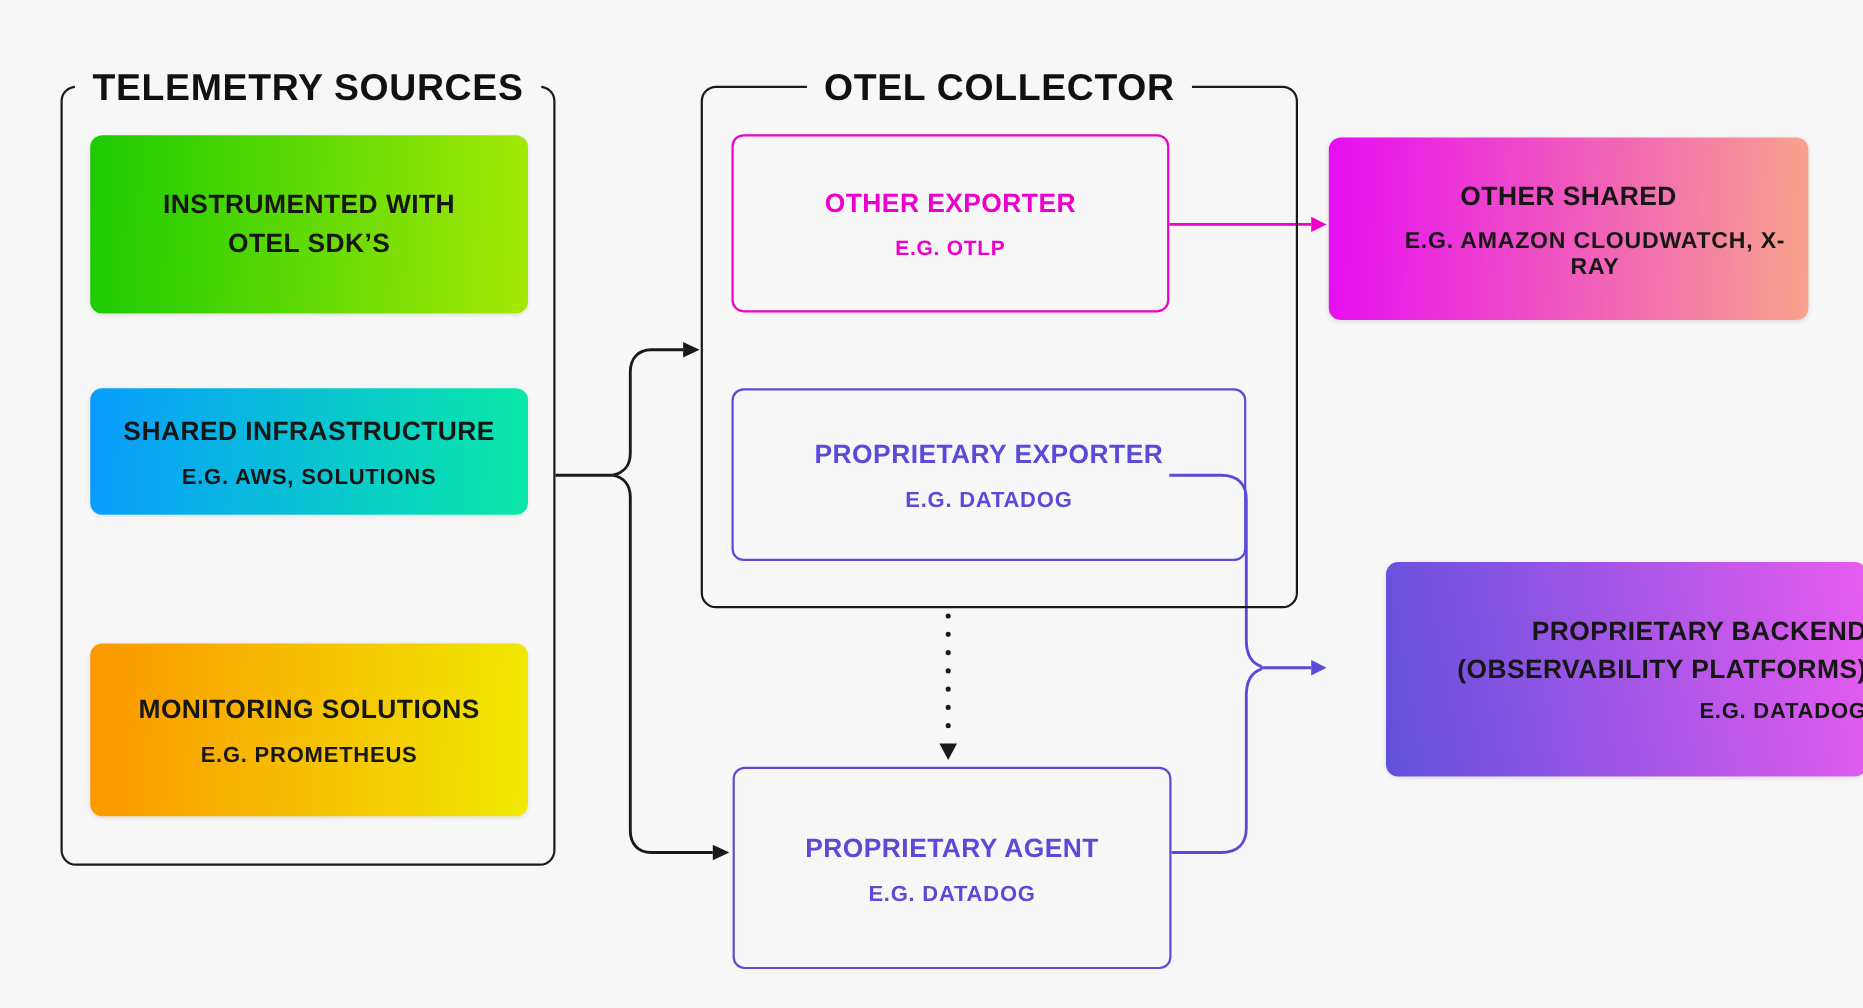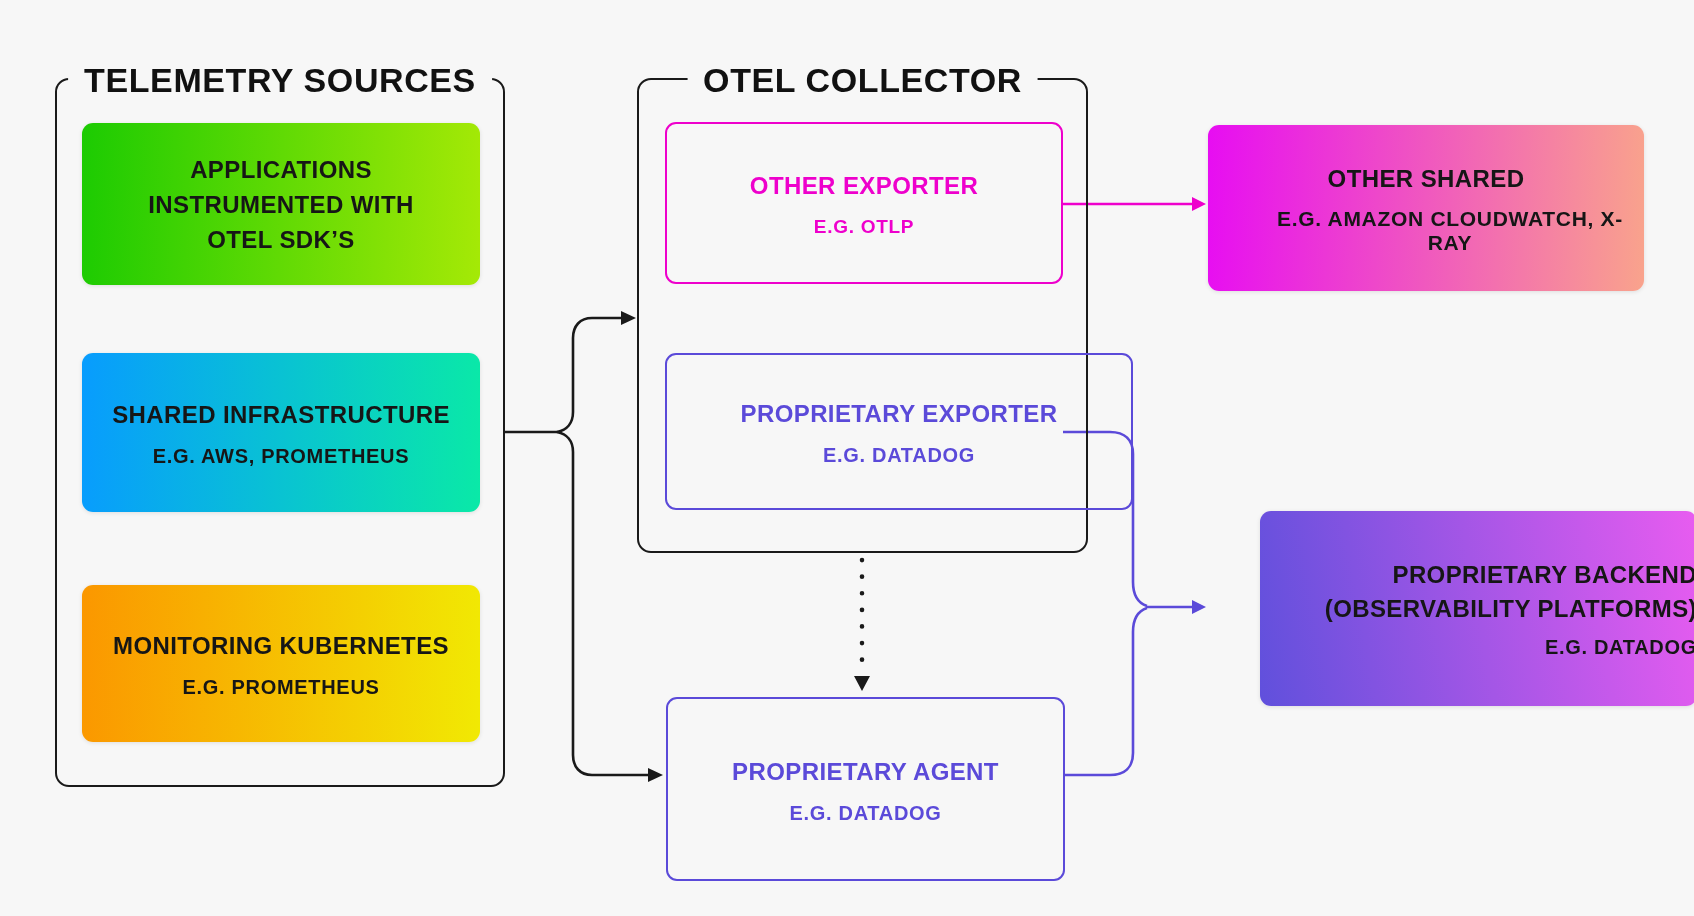--- a/index.html
+++ b/index.html
@@ -17,39 +17,39 @@
   .wire-purple{stroke:var(--purple);}
   .wire-dotted{stroke:var(--ink);stroke-width:4.6px;stroke-linecap:round;stroke-dasharray:0.1 16.5;}
   .head-black{fill:var(--ink);}
   .head-magenta{fill:var(--magenta);}
   .head-purple{fill:var(--purple);}
 
   .group{
     position:absolute;border:2.6px solid var(--ink);border-radius:14px;box-sizing:border-box;
   }
   .g-sources{left:55px;top:78px;width:450px;height:709px;}
-  .g-collector{left:637px;top:78px;width:451px;height:475px;}
+  .g-collector{left:637px;top:78px;width:543px;height:475px;}
   .group-title{
     position:absolute;top:0;left:50%;transform:translate(-50%,-50%);
     background:var(--bg);padding:0 16px;font-size:34px;font-weight:700;
     letter-spacing:0.6px;color:#111;white-space:nowrap;
   }
 
   .box{
     position:absolute;box-sizing:border-box;border-radius:11px;
     display:flex;flex-direction:column;align-items:center;justify-content:center;
     text-align:center;
   }
   .box .title{font-size:24px;font-weight:700;letter-spacing:0.4px;line-height:35px;color:var(--text);}
   .box .subtitle{font-size:20px;font-weight:700;letter-spacing:0.7px;margin-top:13px;color:var(--text);}
   .grad{box-shadow:0 1px 4px rgba(0,0,0,0.10);}
   .outlined{border:2.6px solid;background:transparent;}
 
   .b-apps{left:82px;top:123px;width:398px;height:162px;}
-  .b-infra{left:82px;top:353px;width:398px;height:159px;}
+  .b-infra{left:82px;top:353px;width:398px;height:115px;}
   .b-monitor{left:82px;top:585px;width:398px;height:157px;}
 
   .b-other-exp{left:665px;top:122px;width:398px;height:162px;border-color:var(--magenta);}
   .b-other-exp .title,.b-other-exp .subtitle{color:var(--magenta);}
   .b-other-exp .subtitle{font-size:19px;text-align:right;}
 
   .b-prop-exp{left:665px;top:353px;width:468px;height:157px;border-color:var(--purple);}
   .b-agent{left:666px;top:697px;width:399px;height:184px;border-color:var(--purple);}
   .b-prop-exp .title,.b-prop-exp .subtitle,
   .b-agent .title,.b-agent .subtitle{color:var(--purple);}
@@ -87,32 +87,31 @@
 
   <section class="group g-sources">
     <span class="group-title">TELEMETRY SOURCES</span>
   </section>
 
   <section class="group g-collector">
     <span class="group-title">OTEL COLLECTOR</span>
   </section>
 
   <div class="box grad b-apps" style="background: linear-gradient(92deg, rgb(28, 203, 2), rgb(165, 233, 6));">
-    <div class="title">APPLICATIONS</div>
     <div class="title">INSTRUMENTED WITH</div>
     <div class="title">OTEL SDK’S</div>
   </div>
 
   <div class="box grad b-infra" style="background: linear-gradient(92deg, rgb(8, 156, 254), rgb(10, 233, 167));">
     <div class="title">SHARED INFRASTRUCTURE</div>
-    <div class="subtitle">E.G. AWS, PROMETHEUS</div>
+    <div class="subtitle">E.G. AWS, SOLUTIONS</div>
   </div>
 
   <div class="box grad b-monitor" style="background: linear-gradient(92deg, rgb(251, 151, 0), rgb(241, 233, 3));">
-    <div class="title">MONITORING KUBERNETES</div>
+    <div class="title">MONITORING SOLUTIONS</div>
     <div class="subtitle">E.G. PROMETHEUS</div>
   </div>
 
   <div class="box outlined b-other-exp">
     <div class="title">OTHER EXPORTER</div>
     <div class="subtitle">E.G. OTLP</div>
   </div>
 
   <div class="box outlined b-prop-exp">
     <div class="title">PROPRIETARY EXPORTER</div>

